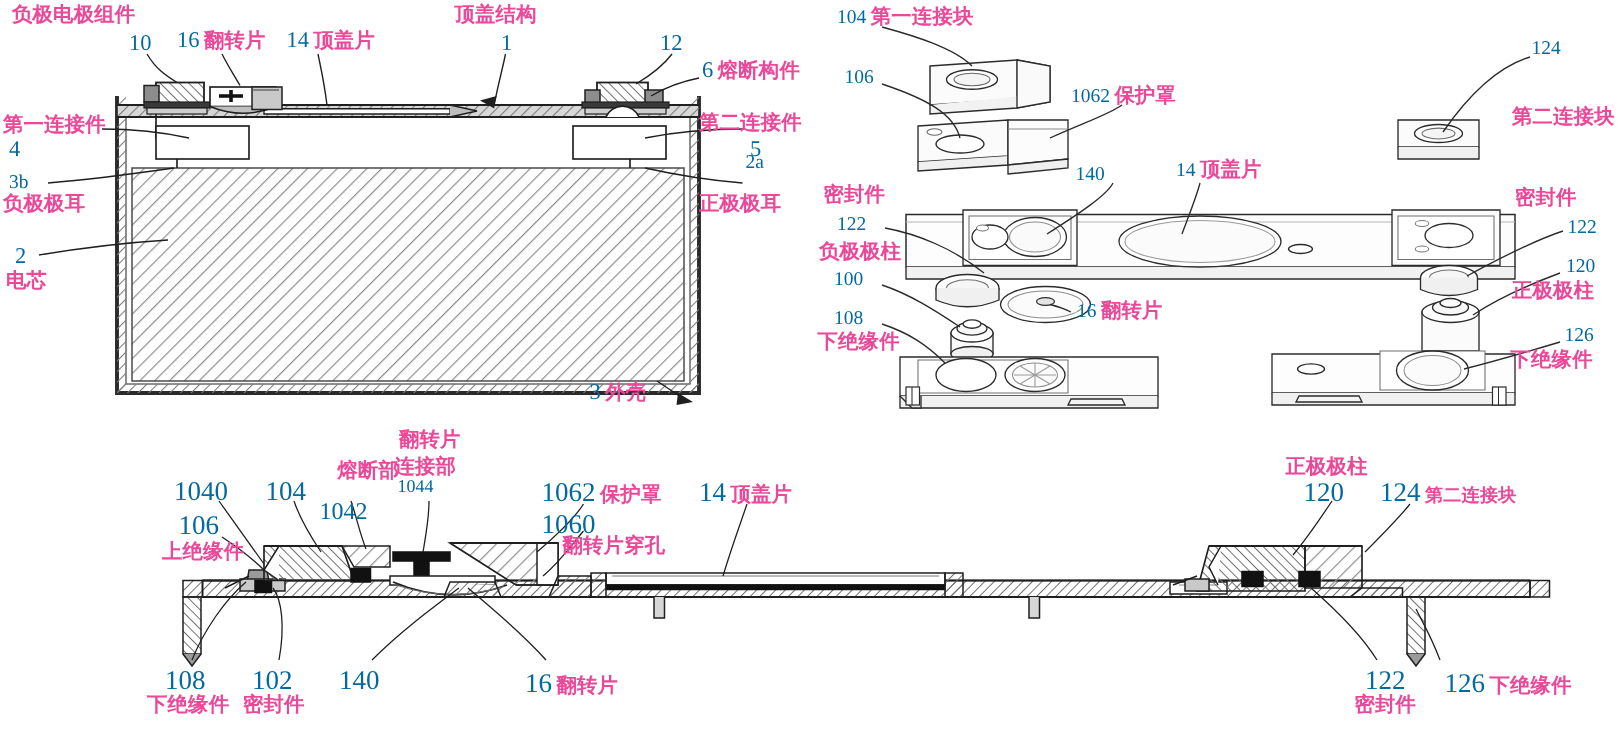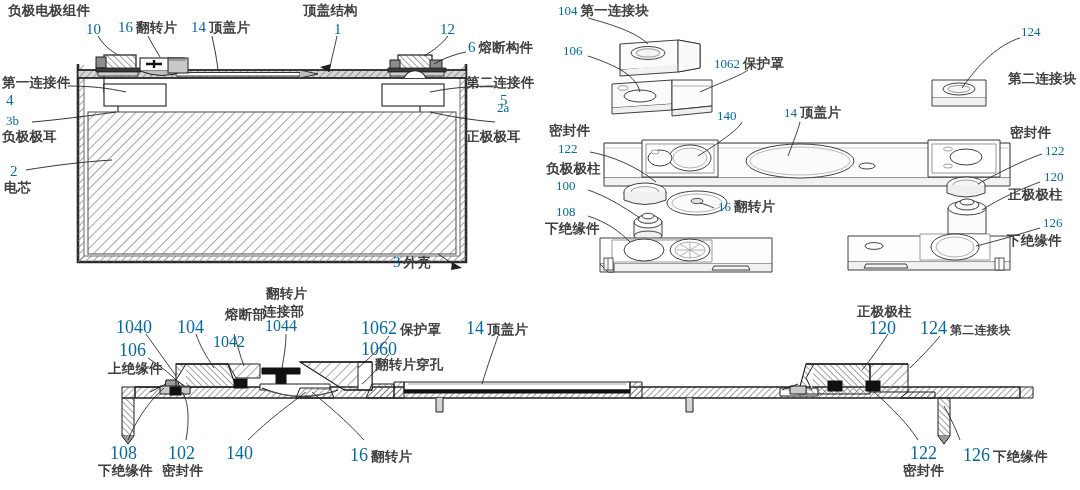--- a/index.html
+++ b/index.html
@@ -7,21 +7,21 @@
     width:1080px;height:490px;overflow:hidden;
     font-family:"Liberation Serif", serif;
     color:#111;
   }
   #stage{position:relative;width:1080px;height:490px;}
   svg#art{position:absolute;left:0;top:0;width:1080px;height:490px;}
 
   .lbl{position:absolute;white-space:nowrap;line-height:1.02;}
   .num{font-family:"Liberation Serif", serif;font-size:15px;color:#0369a1;}
   .num.sm{font-size:13px;}
-  .cn{font-family:"DejaVu Sans", sans-serif;font-weight:bold;font-size:13.5px;color:#404040;letter-spacing:.2px;}
+  .cn{font-family:"DejaVu Sans", sans-serif;font-weight:bold;font-size:13.5px;color:#ec4899;letter-spacing:.2px;}
   .cn.sm{font-size:12px;}
   .row{display:flex;align-items:baseline;gap:3px;}
 </style>
 </head>
 <body>
 
 <div id="stage">
 
 <svg id="art" viewBox="0 0 1080 490">
   <defs>
@@ -385,21 +385,21 @@
 <div class="lbl cn" style="left:1008px;top:188px;">正极极柱</div>
 <div class="lbl num sm" style="left:1043px;top:216px;">126</div>
 <div class="lbl cn" style="left:1007px;top:234px;">下绝缘件</div>
 
 <div class="lbl cn" style="left:209px;top:308px;margin-left:16px;">熔断部</div>
 <div class="lbl cn" style="left:266px;top:287px;">翻转片</div>
 <div class="lbl cn" style="left:263px;top:305px;">连接部</div>
 <div class="lbl num" style="left:116px;top:318px;font-size:18px;">1040</div>
 <div class="lbl num" style="left:177px;top:318px;font-size:18px;">104</div>
 <div class="lbl num" style="left:213px;top:334px;font-size:16px;">1042</div>
-<div class="lbl num" style="left:265px;top:318px;font-size:16px;">1044</div>
+<div class="lbl num" style="left:265px;top:318px;font-size:12px;">1044</div>
 <div class="lbl row" style="left:361px;top:319px;">
   <span class="num" style="font-size:18px;">1062</span>
   <span class="cn">保护罩</span>
 </div>
 <div class="lbl row" style="left:466px;top:319px;">
   <span class="num" style="font-size:18px;">14</span>
   <span class="cn">顶盖片</span>
 </div>
 <div class="lbl num" style="left:119px;top:341px;font-size:18px;">106</div>
 <div class="lbl num" style="left:361px;top:340px;font-size:18px;">1060</div>

